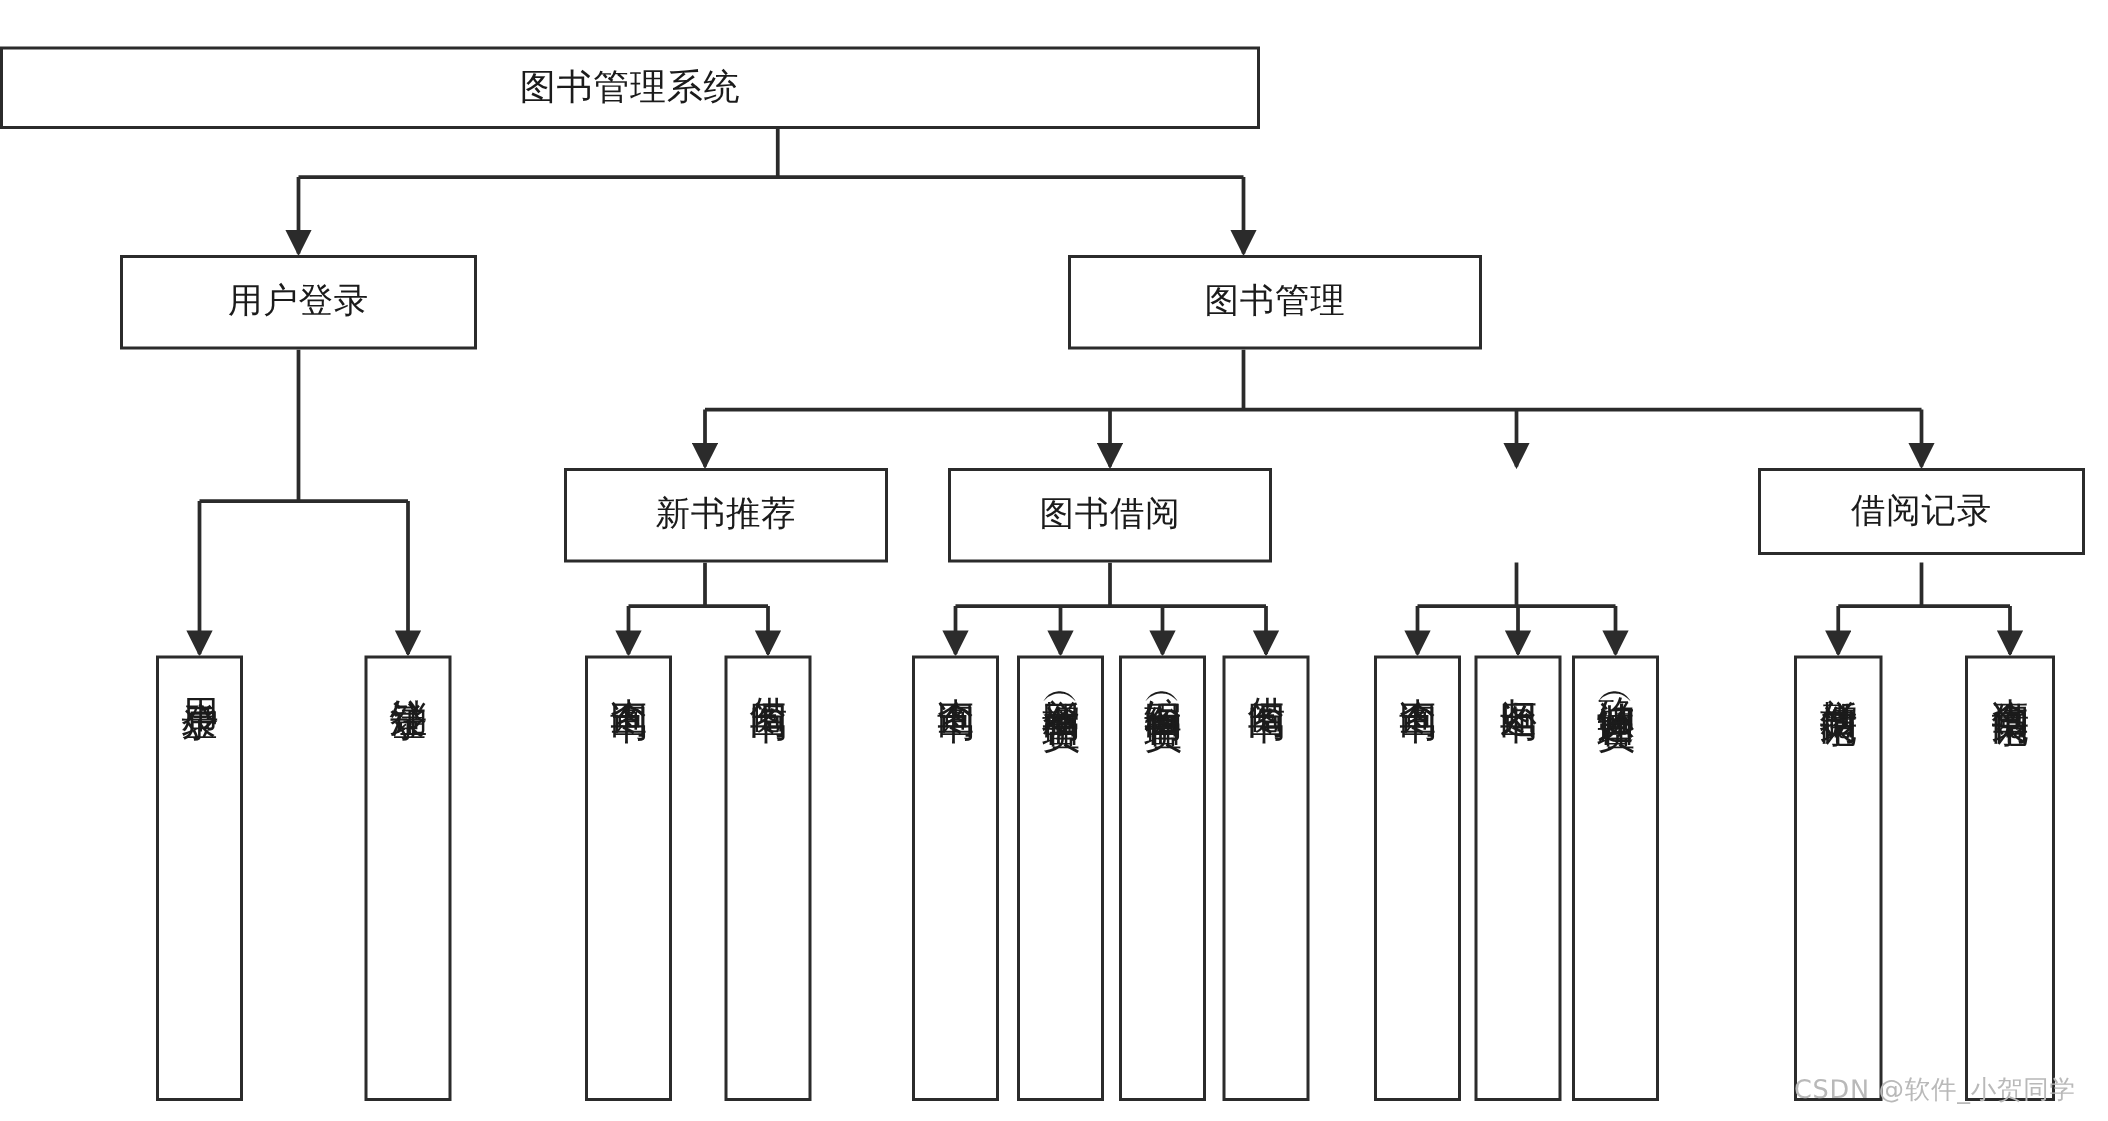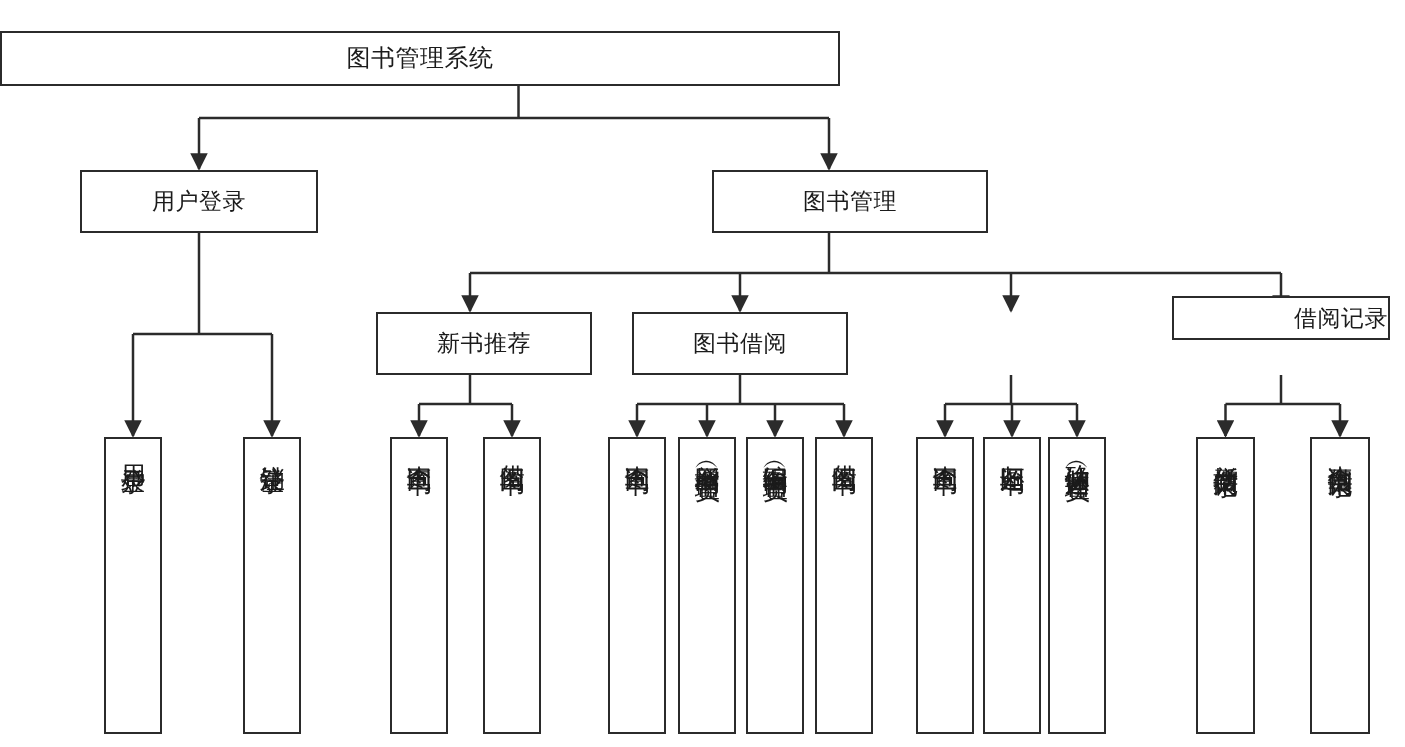--- a/index.html
+++ b/index.html
@@ -127,21 +127,21 @@
   <div class="node horiz" style="left: 712px; top: 170px; width: 276px; height: 63px;">
     <span class="lbl">图书管理</span>
   </div>
 
   <div class="node horiz" style="left: 376px; top: 312px; width: 216px; height: 63px;">
     <span class="lbl">新书推荐</span>
   </div>
   <div class="node horiz" style="left: 632px; top: 312px; width: 216px; height: 63px;">
     <span class="lbl">图书借阅</span>
   </div>
-  <div class="node horiz" style="left: 1172px; top: 296px; width: 218px; height: 44px; justify-content: flex-end;">
+  <div class="node horiz" style="left: 1172px; top: 312px; width: 218px; height: 58px;">
     <span class="lbl">借阅记录</span>
   </div>
 
   <div class="node vert" style="left: 104px; top: 437px; width: 58px; height: 297px;">
     <span class="lbl">用户登录</span>
   </div>
   <div class="node vert" style="left: 243px; top: 437px; width: 58px; height: 297px;">
     <span class="lbl">注销登录</span>
   </div>
   <div class="node vert" style="left: 390px; top: 437px; width: 58px; height: 297px;">
@@ -171,13 +171,14 @@
   <div class="node vert" style="left: 1048px; top: 437px; width: 58px; height: 297px;">
     <span class="lbl">确认归还（管理员）</span>
   </div>
   <div class="node vert" style="left: 1196px; top: 437px; width: 59px; height: 297px;">
     <span class="lbl">新增借阅记录</span>
   </div>
   <div class="node vert" style="left: 1310px; top: 437px; width: 60px; height: 297px;">
     <span class="lbl">查询借阅记录</span>
   </div>
 
+  <div class="watermark" style="left: 1196px; top: 715px;">CSDN @软件_小贺同学</div>
 </div>
 
 </body></html>

